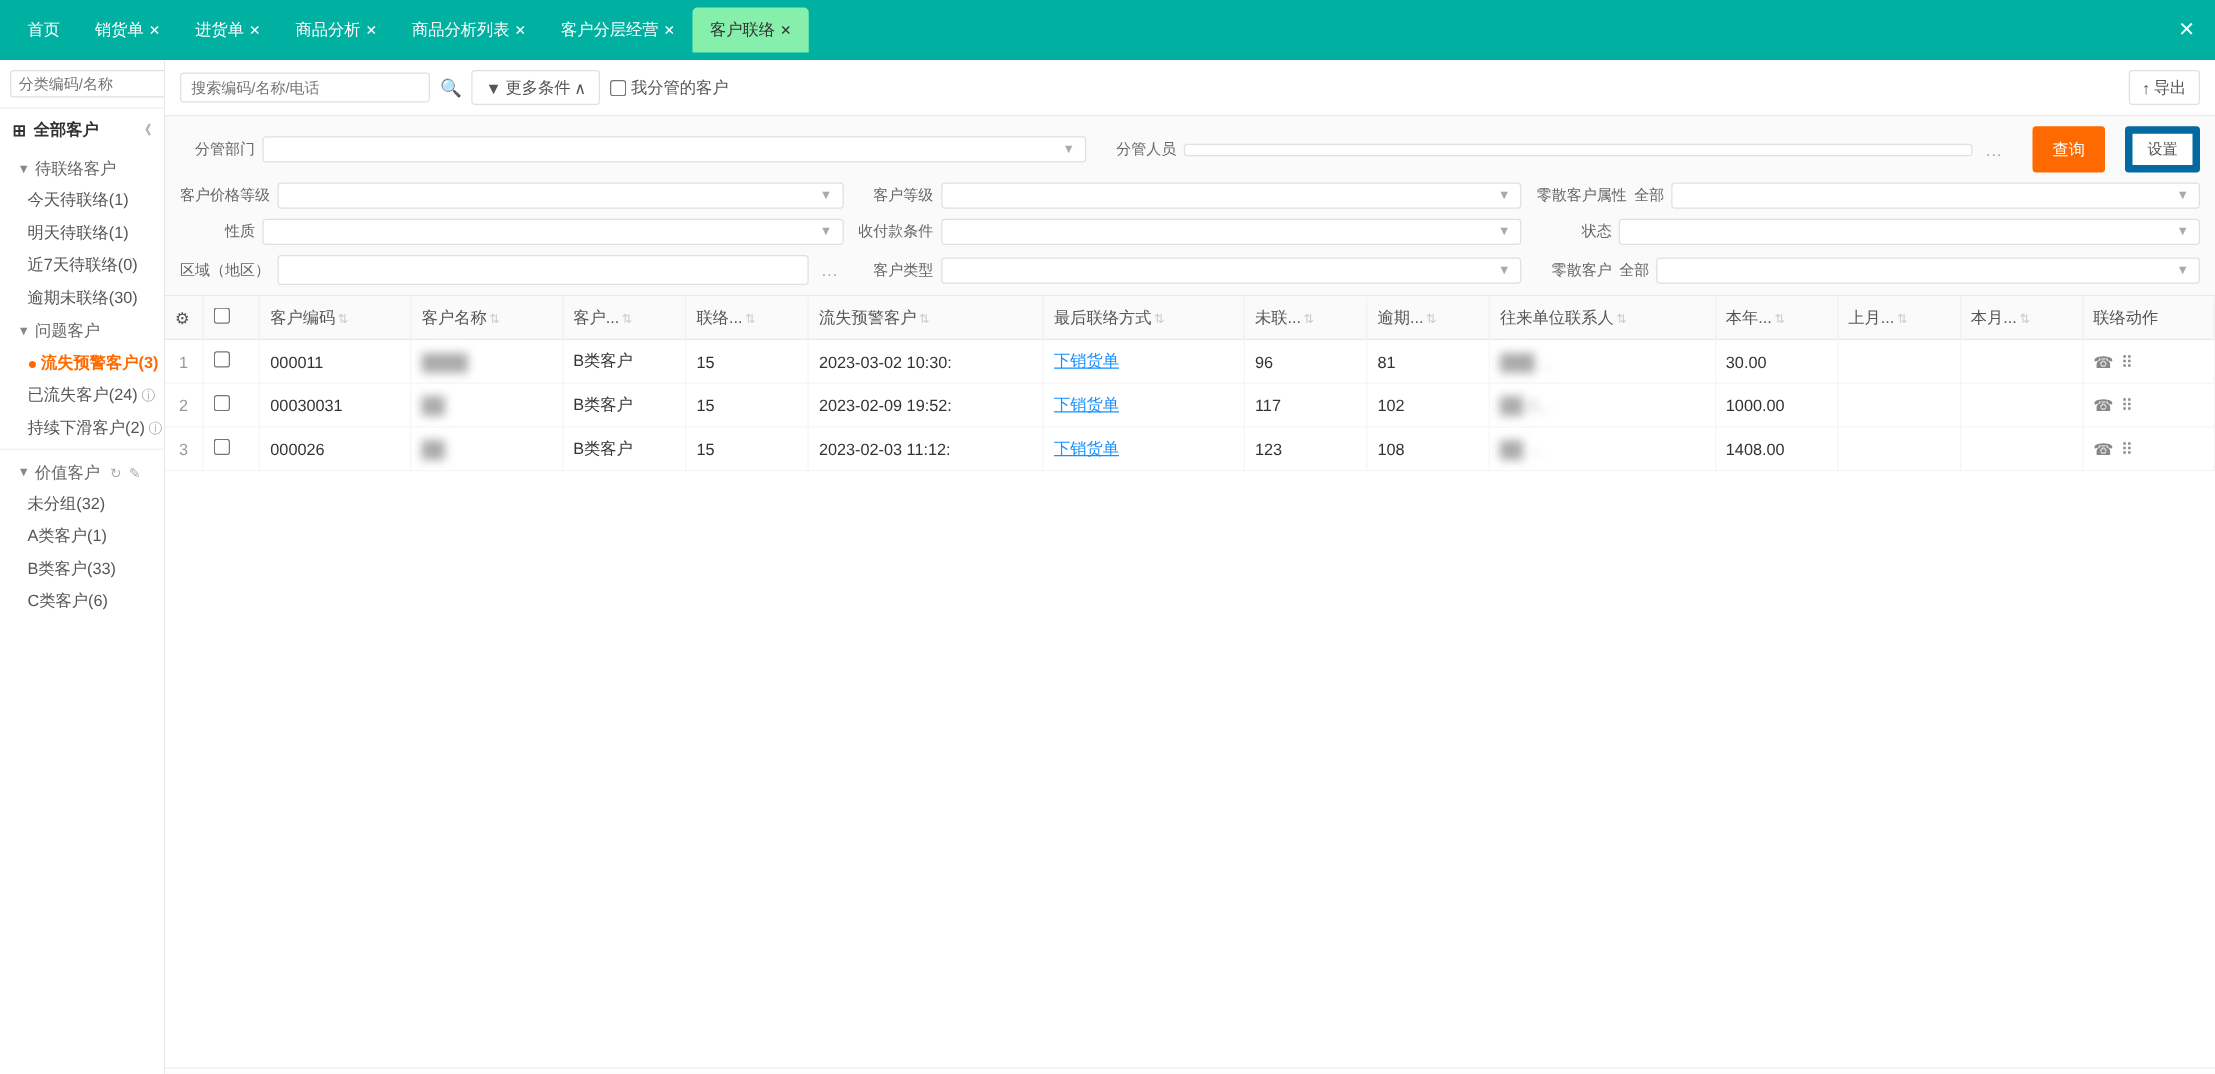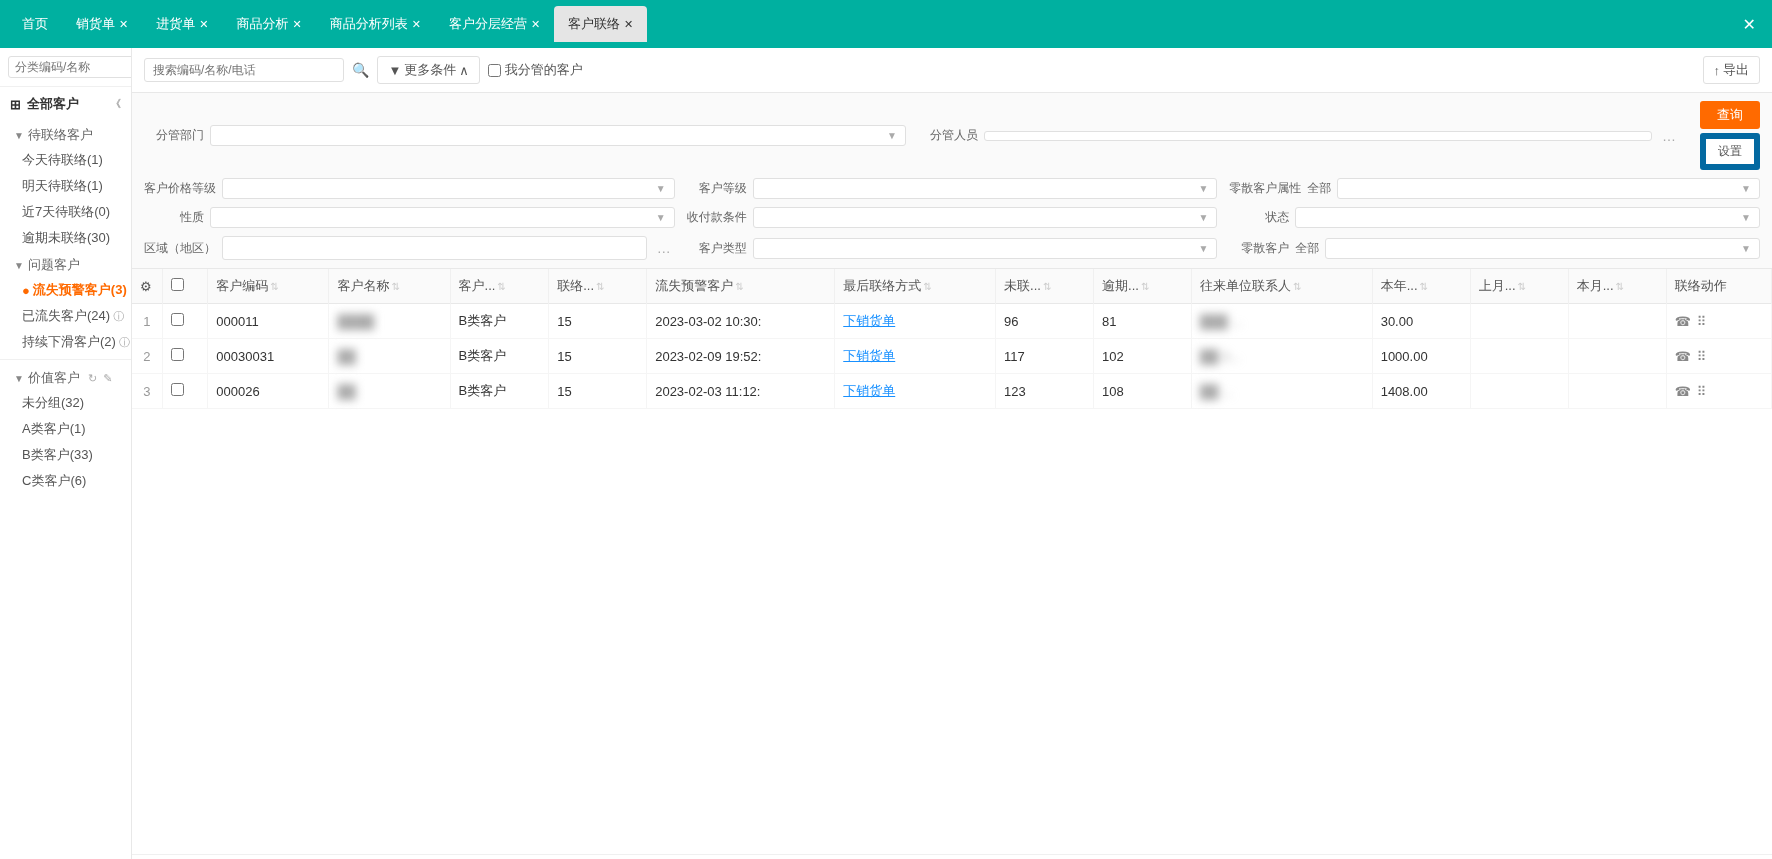--- a/index.html
+++ b/index.html
@@ -19,21 +19,21 @@
       align-items: center;
       padding: 0 14px;
       height: 36px;
       cursor: pointer;
       color: white;
       font-size: 13px;
       white-space: nowrap;
       gap: 4px;
     }
     .top-tab.active {
-      background: #e5e5e5;
+      background: #86efac;
       color: #333;
       border-radius: 4px 4px 0 0;
     }
     .top-tab .close-icon { font-size: 11px; cursor: pointer; }
     .top-bar-spacer { flex: 1; }
     .top-bar-close { color: white; cursor: pointer; font-size: 16px; padding: 0 8px; }
 
     
     .main-layout {
       display: flex;
@@ -227,22 +227,22 @@
       white-space: nowrap;
     }
     .filter-field .more-btn {
       color: #aaa;
       cursor: pointer;
       font-size: 14px;
       padding: 0 4px;
     }
     .action-btns {
       display: flex;
-      flex-direction: column;
-      gap: 4px;
+      flex-direction: row;
+      gap: 16px;
       margin-left: 8px;
     }
     .query-btn {
       background: #ff6a00;
       color: white;
       border: none;
       border-radius: 3px;
       padding: 5px 16px;
       cursor: pointer;
       font-size: 13px;

